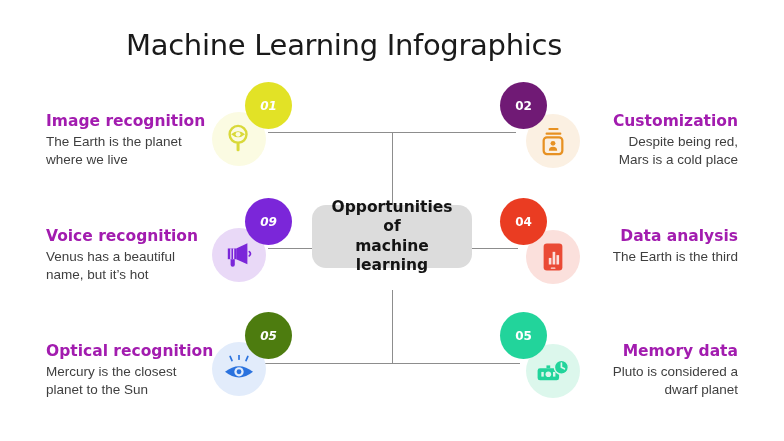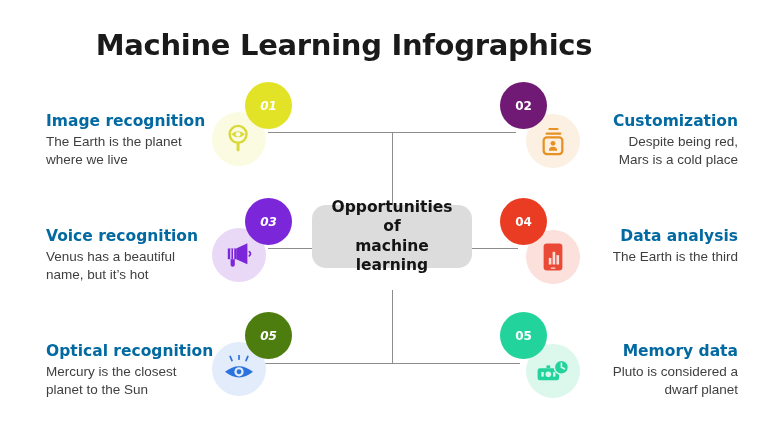--- a/index.html
+++ b/index.html
@@ -22,21 +22,21 @@
 
   
   .title {
     position: absolute;
     top: 28px;
     left: 0;
     width: 688px;
     text-align: center;
     font-family: "DejaVu Sans", sans-serif;
     font-size: 29px;
-    font-weight: bold;
+    font-weight: normal;
     color: #1a1a1a;
     letter-spacing: -0.3px;
   }
 
   
   .line {
     position: absolute;
     background: #8d8d8d;
   }
   .hline { height: 1px; }
@@ -107,21 +107,21 @@
   
   .txt {
     position: absolute;
     width: 220px;
   }
   .txt h3 {
     margin: 0 0 2px 0;
     font-family: "DejaVu Sans", sans-serif;
     font-size: 15.5px;
     font-weight: bold;
-    color: #0369a1;
+    color: #a21caf;
     line-height: 1.15;
   }
   .txt p {
     margin: 0;
     font-family: "Liberation Sans", sans-serif;
     font-size: 13.5px;
     color: #3f3f3f;
     line-height: 1.32;
   }
   .txt.left  { left: 46px;  text-align: left; }
@@ -186,21 +186,21 @@
       <svg width="30" height="28" viewBox="0 0 32 30">
         <path d="M13 8 L25 2.5 L25 25 L13 19.5 Z" fill="#7B26D9"></path>
         <rect x="4" y="8" width="9" height="11.5" fill="#7B26D9"></rect>
         <rect x="6.6" y="8" width="1.3" height="11.5" fill="#E9D9F7"></rect>
         <rect x="9.6" y="8" width="1.3" height="11.5" fill="#E9D9F7"></rect>
         <path d="M7 19.5 L11.5 19.5 L11.5 25.5 Q11.5 27.6 9.25 27.6 Q7 27.6 7 25.5 Z" fill="#7B26D9"></path>
         <path d="M27 11.5 Q29.6 13.7 27 15.9" fill="none" stroke="#7B26D9" stroke-width="1.8" stroke-linecap="round"></path>
       </svg>
     </div>
     <div class="num-circle" style="background:#7B26D9;">
-      <span>03</span>
+      <span>09</span>
     </div>
   </div>
 
   <div class="node icon-right" style="left:492px; top:198px;">
     <div class="icon-circle" style="background:#FBE0DC;">
       <svg width="24" height="30" viewBox="0 0 24 32">
         <rect x="2" y="1.5" width="20" height="29" rx="3.5" fill="#EA4A35"></rect>
         <rect x="7.5" y="17" width="2.8" height="7" fill="#FBE0DC"></rect>
         <rect x="11.6" y="10.5" width="2.8" height="13.5" fill="#FBE0DC"></rect>
         <rect x="15.7" y="14" width="2.8" height="10" fill="#FBE0DC"></rect>

